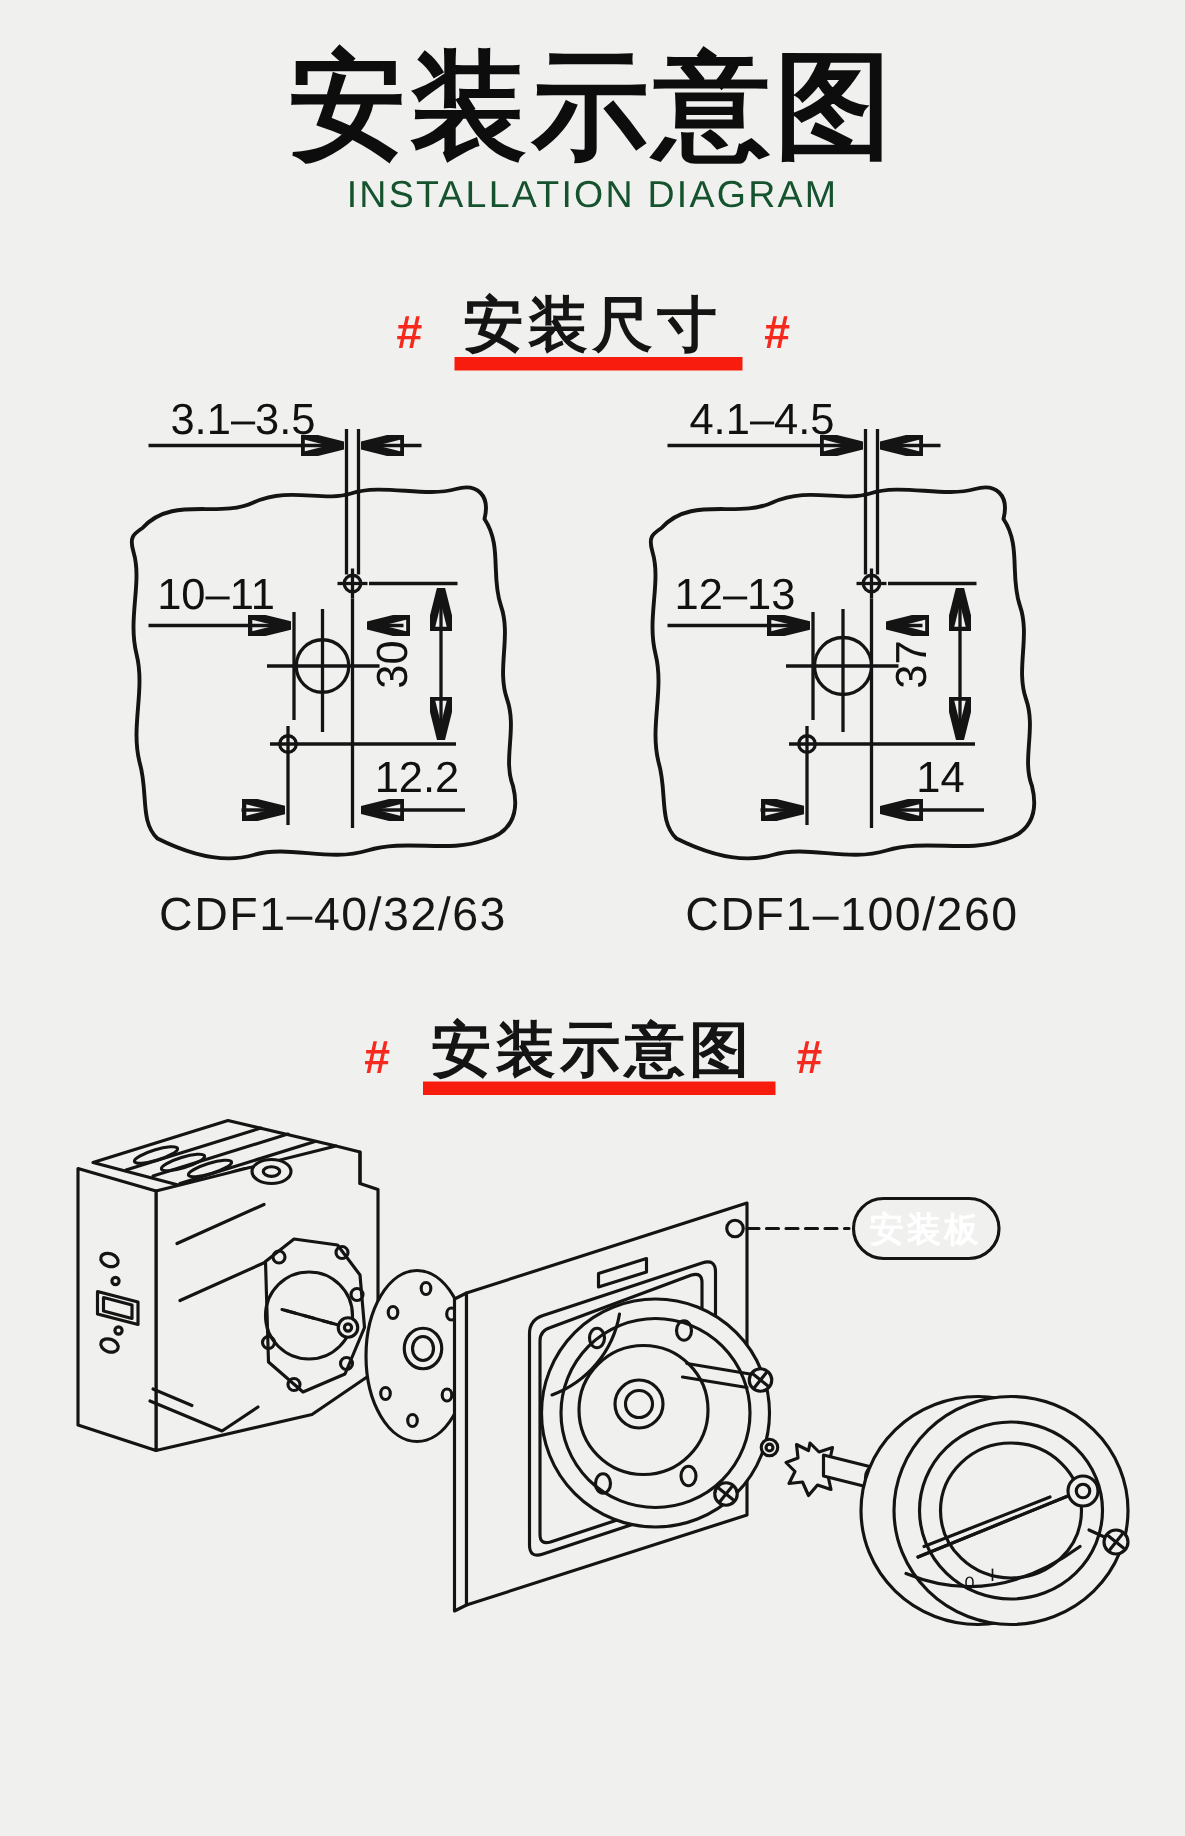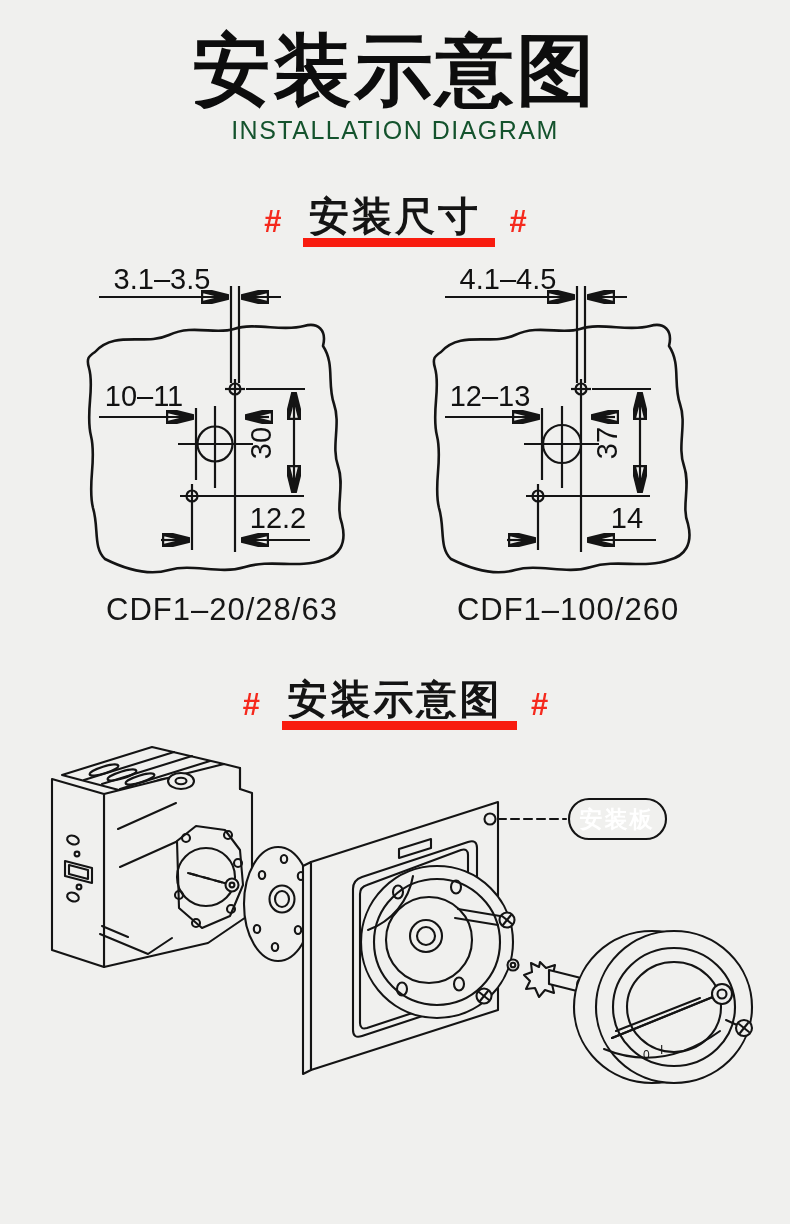--- a/index.html
+++ b/index.html
@@ -86,21 +86,21 @@
         <line x1="42" y1="161" x2="136" y2="161" marker-end="url(#ah1)"></line>
         <line x1="212" y1="161" x2="189" y2="161" marker-end="url(#ah1)"></line>
         <text x="87" y="150" text-anchor="middle">10–11</text>
         <line x1="237" y1="137" x2="237" y2="236" marker-start="url(#ah1)" marker-end="url(#ah1)"></line>
         <text x="214" y="187" text-anchor="middle" transform="rotate(-90 214 187)">30</text>
         <line x1="104" y1="284" x2="132" y2="284" marker-end="url(#ah1)"></line>
         <line x1="253" y1="284" x2="185" y2="284" marker-end="url(#ah1)"></line>
         <text x="221" y="272" text-anchor="middle">12.2</text>
       </g>
     </svg>
-    <figcaption>CDF1–20/28/63</figcaption>
+    <figcaption>CDF1–40/32/63</figcaption>
   </figure>
 
   <figure>
     <svg class="dim" width="330" height="330" viewBox="0 0 330 330">
       <defs>
         <marker id="ah2" viewBox="0 0 12 6" refX="11.5" refY="3" markerWidth="13" markerHeight="6.5" orient="auto-start-reverse">
           <path d="M0,0 L12,3 L0,6 Z" fill="#141414" stroke="none"></path>
         </marker>
       </defs>
       <path class="plate" d="M38,96 C58,74 88,90 112,79 C136,68 158,79 177,73 C198,66 226,76 247,70 C261,66 270,74 266,90 C278,108 270,128 277,148 C284,168 274,190 281,210 C288,230 278,250 285,268 C290,288 282,300 266,304 C242,313 214,303 188,311 C162,319 136,307 112,314 C88,321 62,310 48,303 C36,292 42,272 36,252 C30,228 40,204 34,180 C28,156 38,132 32,112 C29,102 32,100 38,96 Z"></path>

